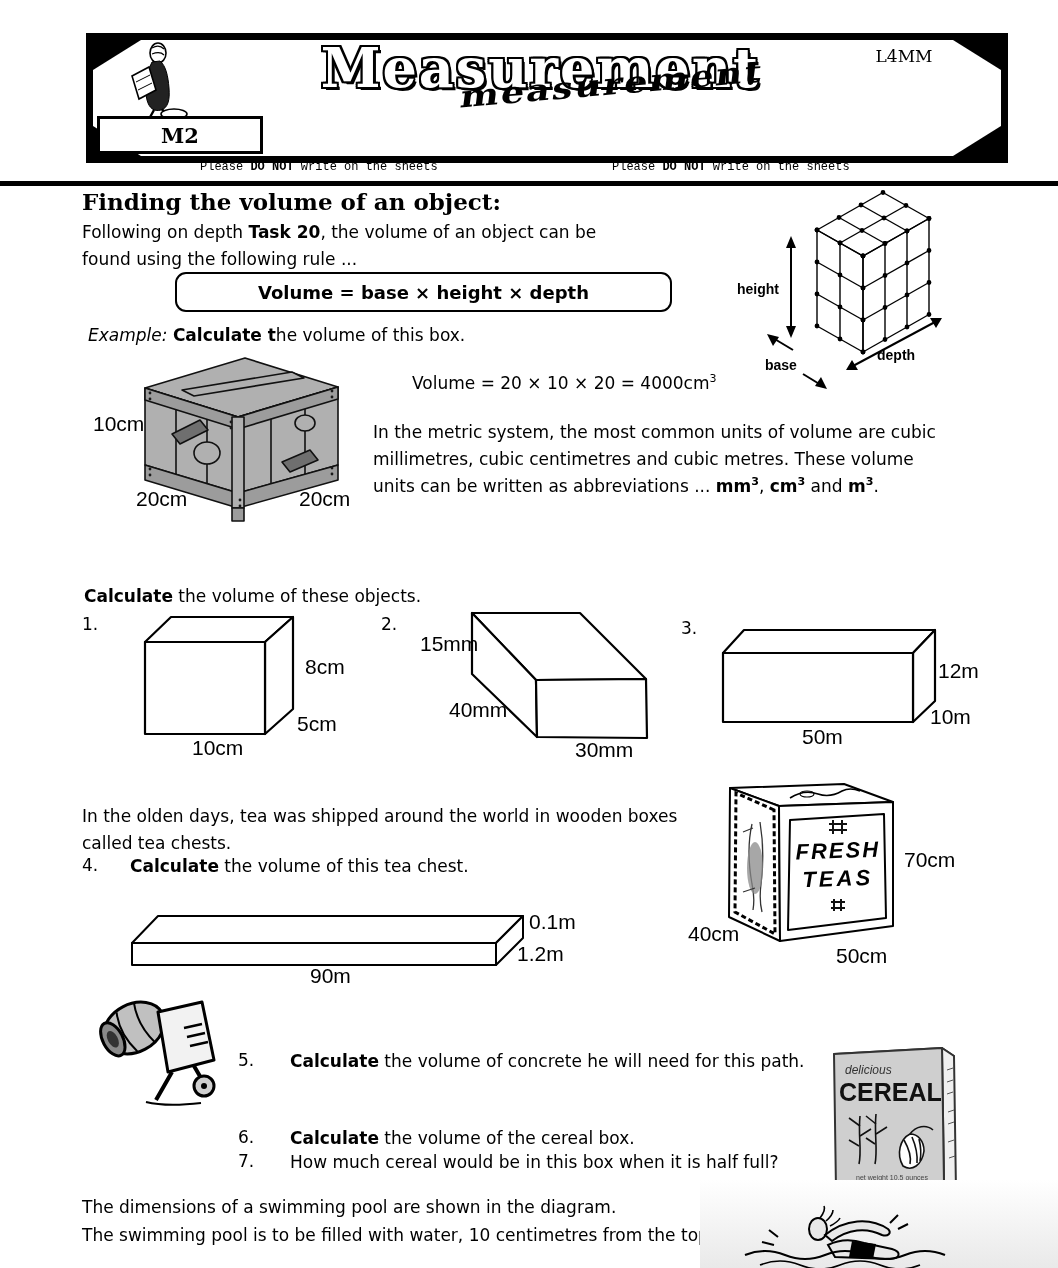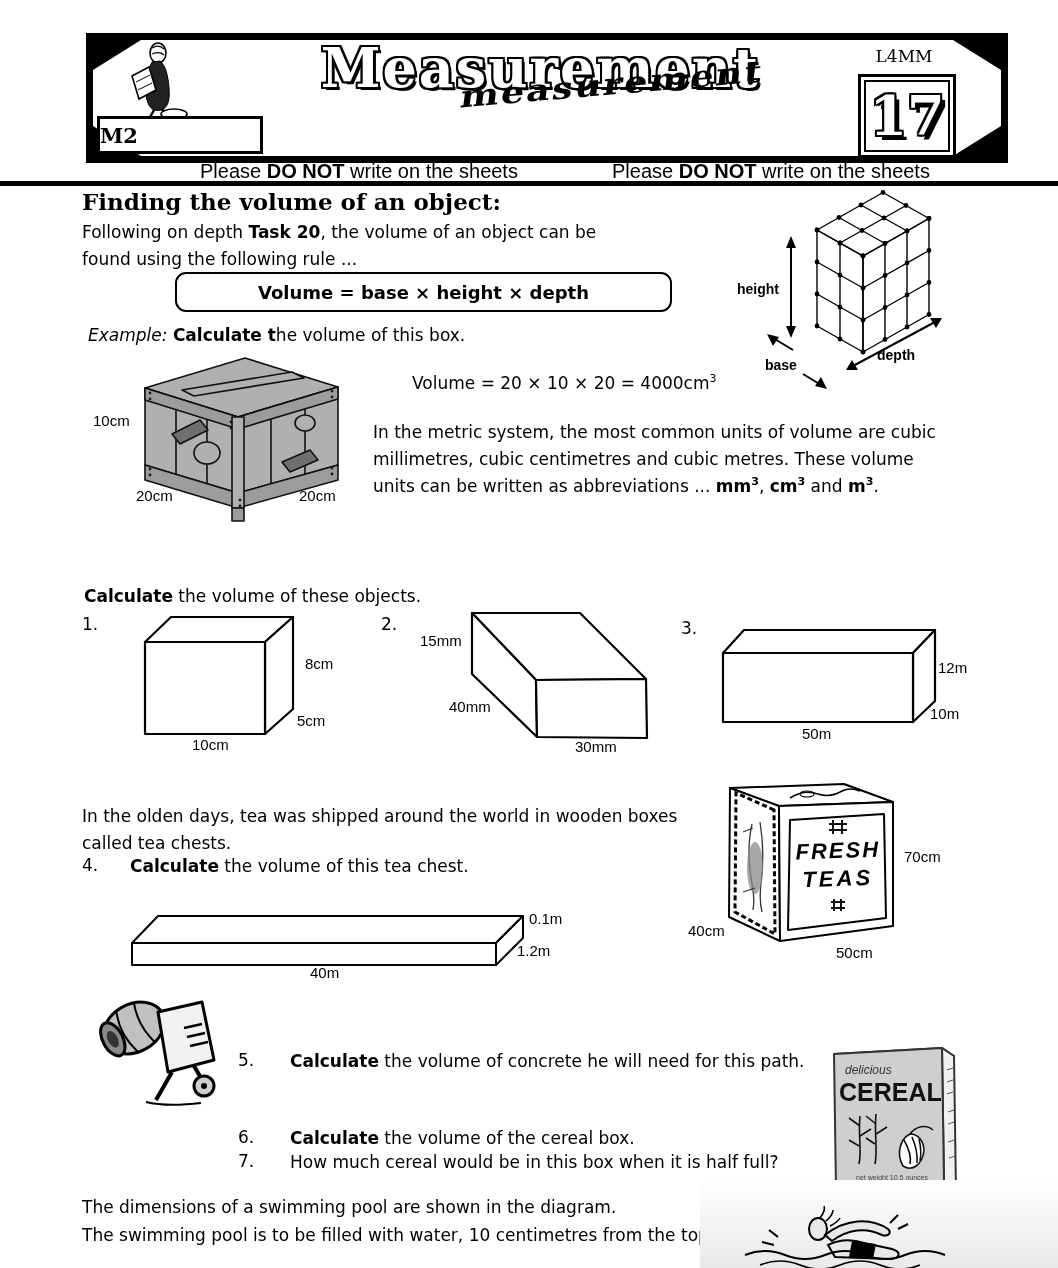--- a/index.html
+++ b/index.html
@@ -7,47 +7,47 @@
         font-family:"DejaVu Sans",sans-serif;overflow:hidden;}
   .abs{position:absolute;}
   
   .hdr{left:86px;top:33px;width:922px;height:130px;background:#fff;border:7px solid #000;box-sizing:border-box;}
   .wedge{position:absolute;width:0;height:0;}
   .w-tl{left:0;top:0;border-top:30px solid #000;border-right:48px solid transparent;}
   .w-tr{right:0;top:0;border-top:30px solid #000;border-left:48px solid transparent;}
   .w-bl{left:0;bottom:0;border-bottom:30px solid #000;border-right:48px solid transparent;}
   .w-br{right:0;bottom:0;border-bottom:30px solid #000;border-left:48px solid transparent;}
   .m2box{left:97px;top:116px;width:160px;height:32px;border:3px solid #000;background:#fff;
-         display:flex;align-items:center;
+         display:flex;align-items:center;justify-content:center;
          font-family:"DejaVu Serif",serif;font-weight:bold;font-size:21px;}
   .titlewrap{left:290px;top:36px;width:470px;text-align:right;}
   .title-main{font-family:"DejaVu Serif",serif;font-weight:bold;font-size:54px;letter-spacing:2px;
       color:#fff;text-shadow:-2px 0 #000,2px 0 #000,0 -2px #000,0 2px #000,
       -2px -2px #000,2px 2px #000,-2px 2px #000,2px -2px #000,3px 3px 0 #000;}
   .title-shadow{font-family:"DejaVu Serif",serif;font-weight:bold;font-size:36px;letter-spacing:2px;
       color:#000;margin-top:-30px;transform:skewX(-12deg) rotate(-5deg) scaleY(.85);}
   .level{left:854px;top:46px;width:100px;text-align:center;
          font-family:"DejaVu Serif",serif;font-weight:normal;font-size:17px;}
   .pagebox{left:858px;top:74px;width:92px;height:78px;border:3px solid #000;background:#fff;
            display:flex;align-items:center;justify-content:center;}
   .pagebox:before{content:"";position:absolute;inset:3px;border:2px solid #000;}
   .pagenum{font-family:"DejaVu Serif",serif;font-weight:bold;font-size:54px;color:#fff;
       text-shadow:-2px 0 #000,2px 0 #000,0 -2px #000,0 2px #000,
       -2px -2px #000,2px 2px #000,-2px 2px #000,2px -2px #000,5px 5px 0 #000;}
-  .notice{top:160px;font-family:Liberation Sans, sans-serif;font-size:20px;}
+  .notice{top:160px;font-family:Liberation Mono, monospace;font-size:12px;}
   .rule{top:181px;left:0;width:1058px;height:5px;background:#000;}
   
   .h1{font-family:"DejaVu Serif",serif;font-weight:bold;font-size:23px;}
   .para{font-size:17px;line-height:27px;}
   .rulebox{left:175px;top:272px;width:493px;height:36px;border:2.5px solid #000;border-radius:11px;
            display:flex;align-items:center;justify-content:center;font-weight:bold;font-size:18px;}
   .badge{left:85px;top:533px;width:153px;height:40px;background:#000;border-radius:14px;
          display:flex;align-items:center;justify-content:center;color:#fff;
          font-family:"DejaVu Serif",serif;font-weight:bold;font-size:25px;}
-  .dim{font-family:"Liberation Sans",sans-serif;font-size:15px;white-space:nowrap;}
+  .dim{font-family:"Liberation Sans",sans-serif;font-size:21px;white-space:nowrap;}
   .qnum{font-size:17px;}
   sup{font-size:.65em;line-height:0;}
   svg{display:block;}
   svg text{font-family:"Liberation Sans",sans-serif;}
   .wash{left:700px;top:1180px;width:358px;height:88px;background:linear-gradient(180deg,#ffffff,#e9e9e9);}
 </style>
 </head>
 <body>
 
 <div class="page">
@@ -73,23 +73,20 @@
   <div class="abs m2box">
     <span>M2</span>
   </div>
 
   <div class="abs titlewrap">
     <div class="title-main">Measurement</div>
     <div class="title-shadow">measurement</div>
   </div>
 
   <div class="abs level">L4MM</div>
-  <div class="abs pagebox">
-    <span class="pagenum">17</span>
-  </div>
 
   <div class="abs notice" style="left:200px"><span>Please </span><span style="font-weight: bold;">DO NOT</span><span> write on the sheets</span></div>
   <div class="abs notice" style="left:612px"><span>Please </span><span style="font-weight: bold;">DO NOT</span><span> write on the sheets</span></div>
   <div class="abs rule"></div>
 
   <div class="abs h1" style="left:82px;top:188px">Finding the volume of an object:</div>
 
   <div class="abs para" style="left:82px;top:219px;width:565px"><span>Following on depth </span><span style="font-weight: bold;">Task 20</span><span>, the volume of an object can be found using the following rule ...</span></div>
 
   <div class="abs rulebox">
@@ -289,21 +286,21 @@
 
   <svg class="abs" style="left:128px;top:908px" width="400" height="62" viewBox="0 0 400 62">
     <g fill="#fff" stroke="#000" stroke-width="2" stroke-linejoin="round">
       <polygon points="4,35 30,8 395,8 368,35"></polygon>
       <polygon points="368,35 395,8 395,30 368,57"></polygon>
       <polygon points="4,35 368,35 368,57 4,57"></polygon>
     </g>
   </svg>
   <span class="abs dim" style="left:529px;top:910px">0.1m</span>
   <span class="abs dim" style="left:517px;top:942px">1.2m</span>
-  <span class="abs dim" style="left:310px;top:964px">40m</span>
+  <span class="abs dim" style="left:310px;top:964px">90m</span>
 
   <svg class="abs" style="left:86px;top:986px" width="152" height="122" viewBox="0 0 152 122">
     <g transform="rotate(-28 48 42)">
       <ellipse cx="48" cy="42" rx="32" ry="24" fill="#c0c0c0" stroke="#000" stroke-width="3"></ellipse>
       <ellipse cx="24" cy="42" rx="10" ry="18" fill="#8a8a8a" stroke="#000" stroke-width="3"></ellipse>
       <ellipse cx="24" cy="42" rx="5" ry="9" fill="#333"></ellipse>
       <path d="M40,20 q-8,20 0,44 M60,19 q-8,22 0,46" fill="none" stroke="#000" stroke-width="2"></path>
     </g>
     <polygon points="72,26 116,16 128,74 82,86" fill="#f2f2f2" stroke="#000" stroke-width="3" stroke-linejoin="round"></polygon>
     <path d="M98,42 l18,-4 M101,51 l18,-4 M104,60 l18,-4" stroke="#000" stroke-width="2.4"></path>

